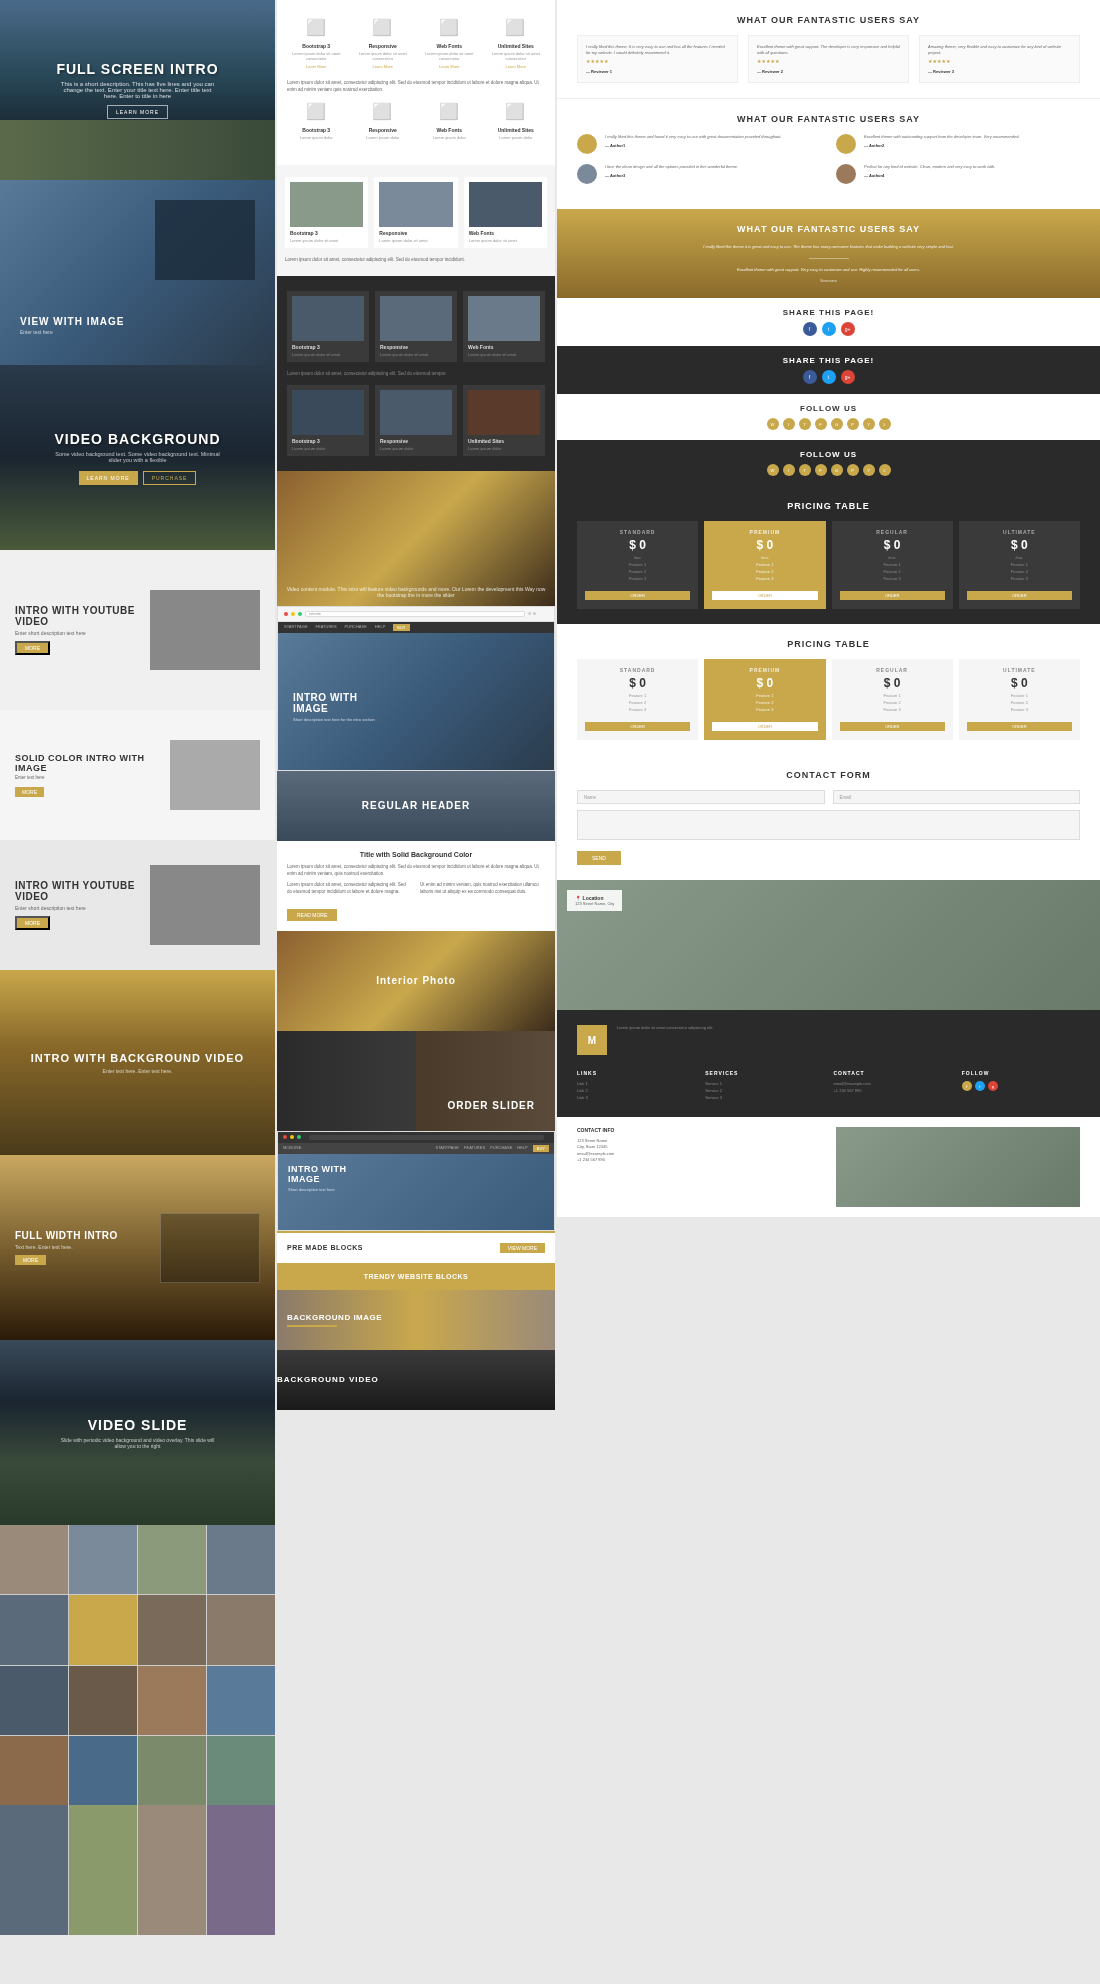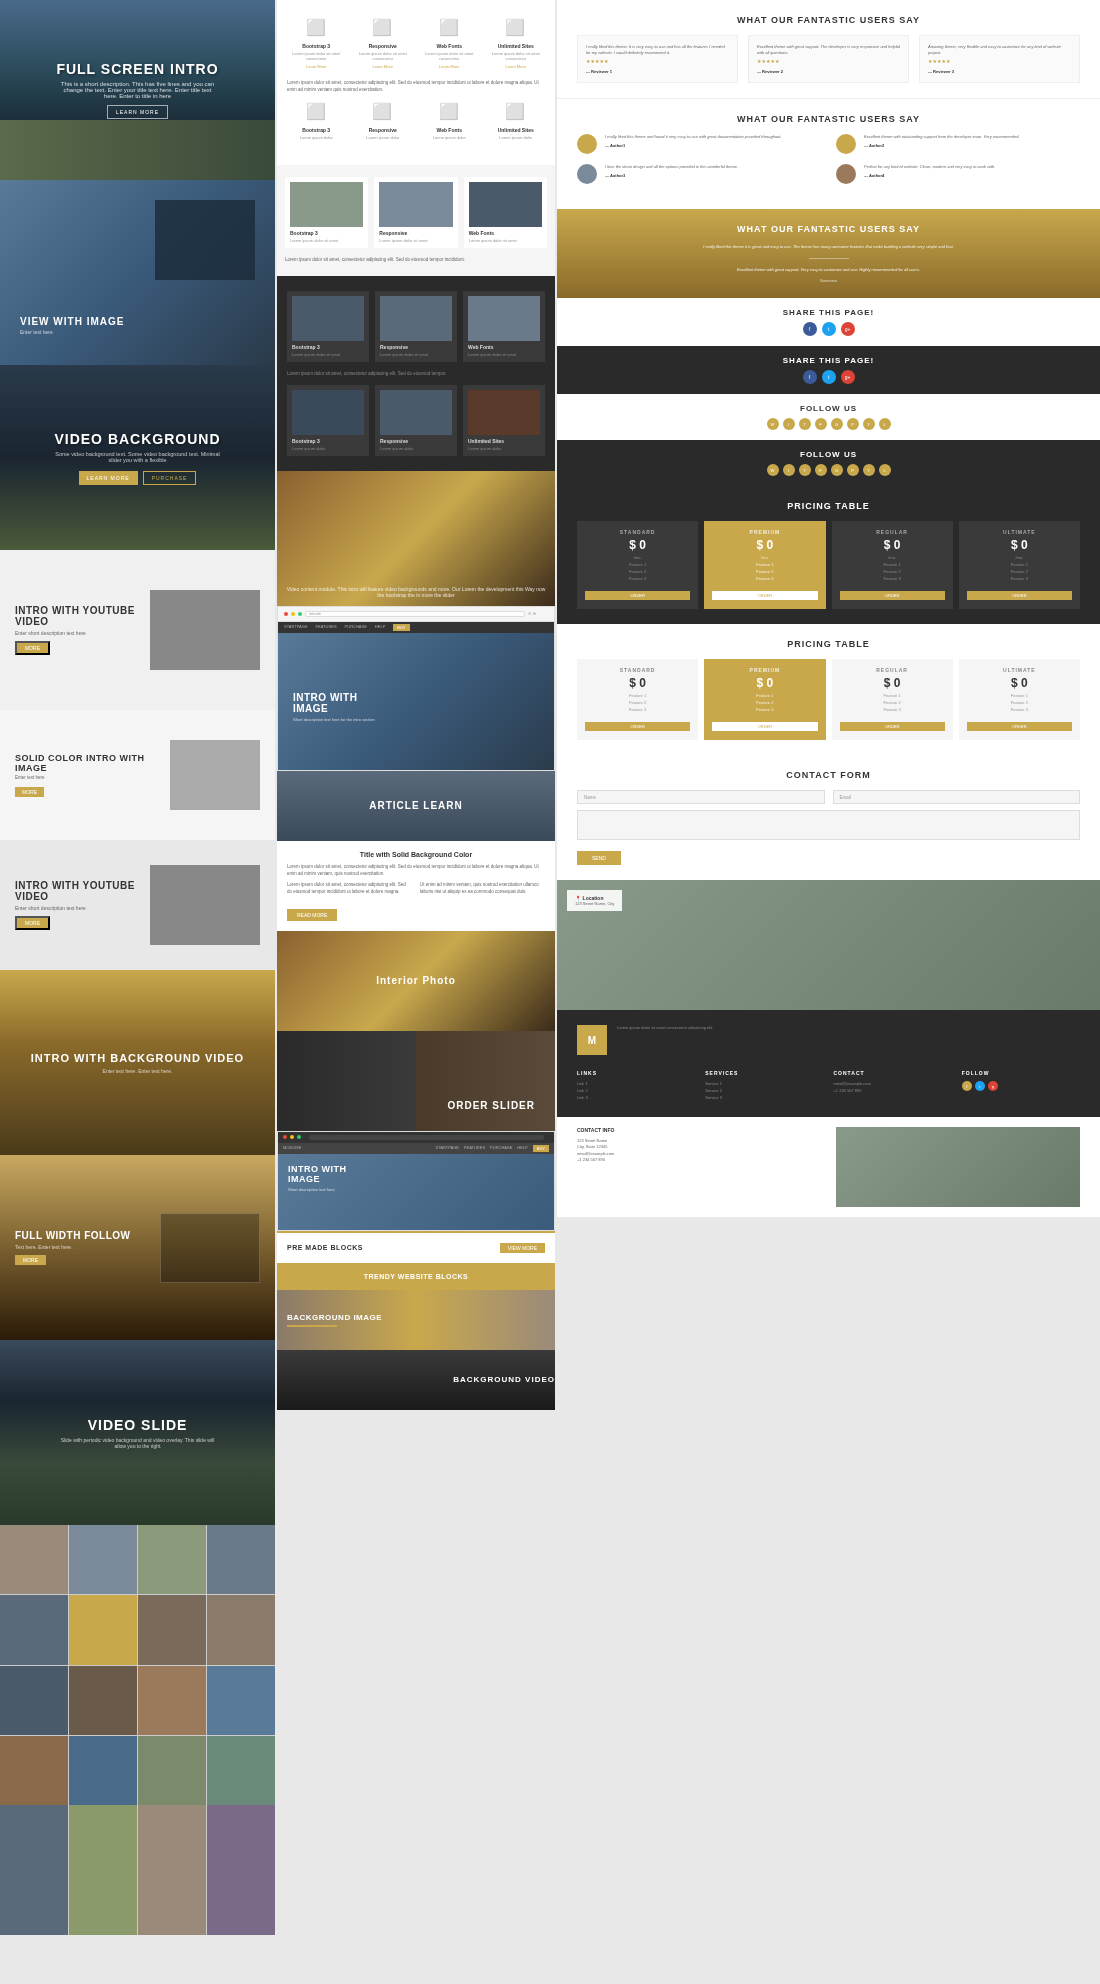--- a/index.html
+++ b/index.html
@@ -737,21 +737,21 @@
       margin-top: 3px;
     }
 
     
     .bg-video-section {
       width: 278px;
       height: 60px;
       background: linear-gradient(to bottom, #3a3a3a, #1a1a1a);
       display: flex;
       align-items: center;
-      justify-content: flex-end;
+      justify-content: flex-start;
     }
     .bvs-title {
       color: white;
       font-size: 8px;
       font-weight: bold;
       letter-spacing: 1px;
     }
 
     
     .right-col {
@@ -1286,21 +1286,21 @@
     <div class="iy-right"></div>
   </div>
 
   <div class="intro-bg-video">
     <div class="ibv-title">INTRO WITH BACKGROUND VIDEO</div>
     <div class="ibv-sub">Enter text here. Enter text here.</div>
   </div>
 
   <div class="full-width-intro">
     <div class="fwi-left">
-      <div class="fwi-title">FULL WIDTH FOLLOW</div>
+      <div class="fwi-title">FULL WIDTH INTRO</div>
       <div class="fwi-sub">Text here. Enter text here.</div>
       <button class="fwi-btn">MORE</button>
     </div>
     <div class="fwi-right"></div>
   </div>
 
   <div class="video-slide">
     <div class="vs-title">VIDEO SLIDE</div>
     <div class="vs-sub">Slide with periodic video background and video overlay. This slide will allow you to the right</div>
   </div>
@@ -1472,21 +1472,21 @@
       <span style="font-size:4px; background:#c9a84c; color:white; padding:1px 4px;">BUY</span>
     </div>
     <div class="browser-content">
       <div class="bc-title">INTRO WITH<br>IMAGE</div>
       <div class="bc-sub">Short description text here for the intro section</div>
     </div>
   </div>
 
   <div class="article-header">
     <div class="ah-hero">
-      <div class="ah-hero-title">ARTICLE LEARN</div>
+      <div class="ah-hero-title">REGULAR HEADER</div>
     </div>
     <div class="ah-content">
       <div class="ah-section-title">Title with Solid Background Color</div>
       <div class="ah-text">Lorem ipsum dolor sit amet, consectetur adipiscing elit. Sed do eiusmod tempor incididunt ut labore et dolore magna aliqua. Ut enim ad minim veniam, quis nostrud exercitation.</div>
       <div class="ah-columns">
         <div>
           <div class="ah-text">Lorem ipsum dolor sit amet, consectetur adipiscing elit. Sed do eiusmod tempor incididunt ut labore et dolore magna.</div>
         </div>
         <div>
           <div class="ah-text">Ut enim ad minim veniam, quis nostrud exercitation ullamco laboris nisi ut aliquip ex ea commodo consequat duis.</div>

